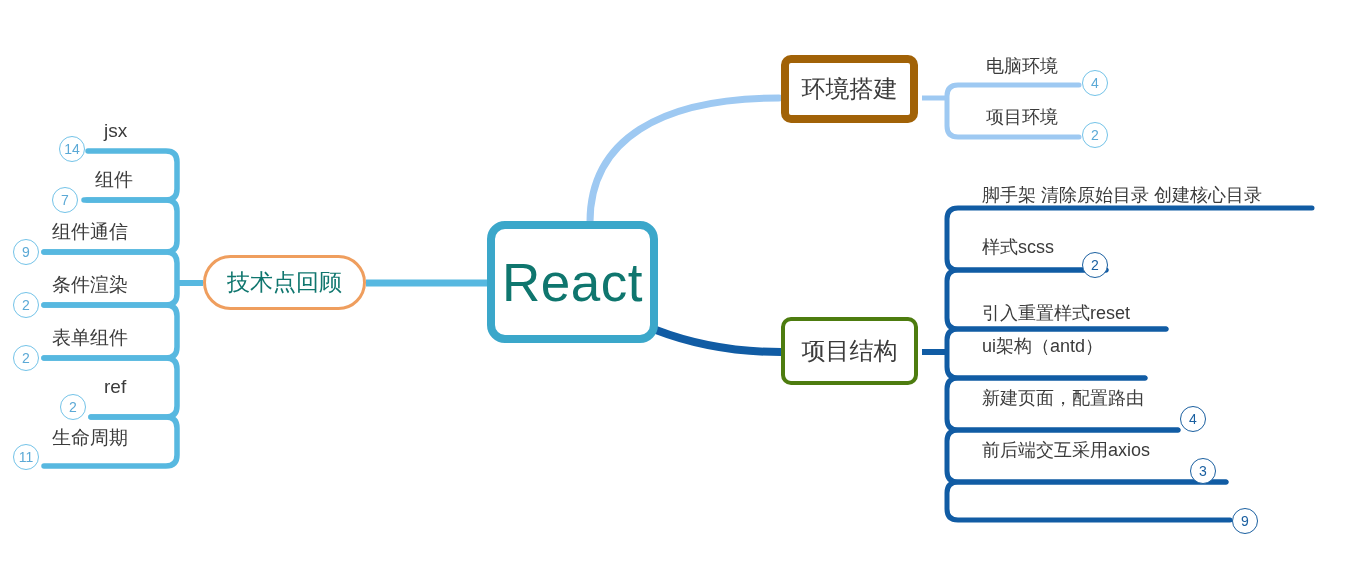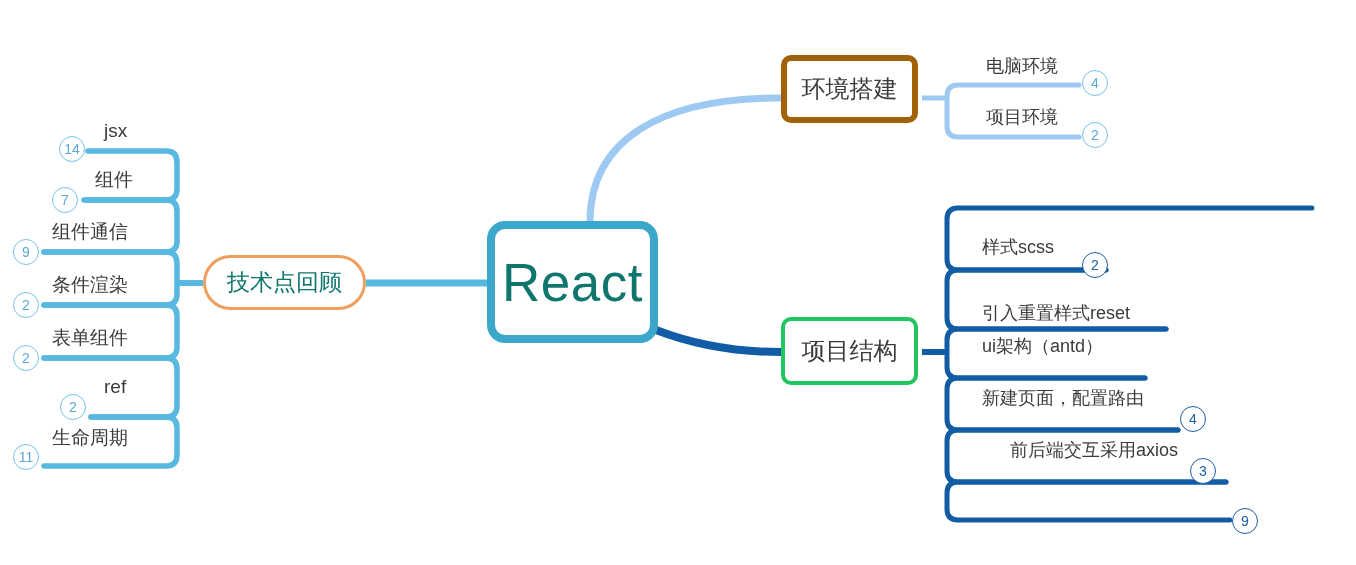--- a/index.html
+++ b/index.html
@@ -38,29 +38,29 @@
     width: 171px; height: 122px;
     border: 8px solid #3ba7ca;
     border-radius: 18px;
     font-size: 53px;
     color: #0f766e;
     letter-spacing: 0.5px;
   }
   .node-env {
     left: 781px; top: 55px;
     width: 137px; height: 68px;
-    border: 6px solid #a16207;
+    border: 8px solid #a16207;
     border-radius: 10px;
     font-size: 24px;
     color: #3b3b3b;
   }
   .node-struct {
     left: 781px; top: 317px;
     width: 137px; height: 68px;
-    border: 4px solid #22c55e;
+    border: 4px solid #4d7c0f;
     border-radius: 10px;
     font-size: 24px;
     color: #3b3b3b;
   }
   .node-review {
     left: 203px; top: 255px;
     width: 163px; height: 55px;
     border: 3px solid #ef9e5e;
     border-radius: 29px;
     font-size: 23px;
@@ -183,29 +183,30 @@
 
   <div class="leaf leaf-l" style="left:52px; top:428px;text-align:center;">生命周期</div>
   <div class="badge badge-light" style="left:13px; top:444px;">11</div>
 
   <div class="leaf leaf-r" style="left:986px; top:57px;">电脑环境</div>
   <div class="badge badge-light" style="left:1082px; top:70px;">4</div>
 
   <div class="leaf leaf-r" style="left:986px; top:108px;">项目环境</div>
   <div class="badge badge-light" style="left:1082px; top:122px;">2</div>
 
+  <div class="leaf leaf-r" style="left:982px; top:186px;">脚手架  清除原始目录 创建核心目录</div>
 
   <div class="leaf leaf-r" style="left:982px; top:238px;">样式scss</div>
   <div class="badge badge-dark" style="left:1082px; top:252px;">2</div>
 
   <div class="leaf leaf-r" style="left:982px; top:288px;margin-top:16px;">引入重置样式reset</div>
 
   <div class="leaf leaf-r" style="left:982px; top:337px;">ui架构（antd）</div>
 
   <div class="leaf leaf-r" style="left:982px; top:389px;">新建页面，配置路由</div>
   <div class="badge badge-dark" style="left:1180px; top:406px;">4</div>
 
-  <div class="leaf leaf-r" style="left:982px; top:441px;margin-left:28px;">前后端交互采用axios</div>
+  <div class="leaf leaf-r" style="left:982px; top:441px;">前后端交互采用axios</div>
   <div class="badge badge-dark" style="left:1190px; top:458px;">3</div>
 
   <div class="badge badge-dark" style="left:1232px; top:508px;">9</div>
 
 </div>
 
 </body></html>

